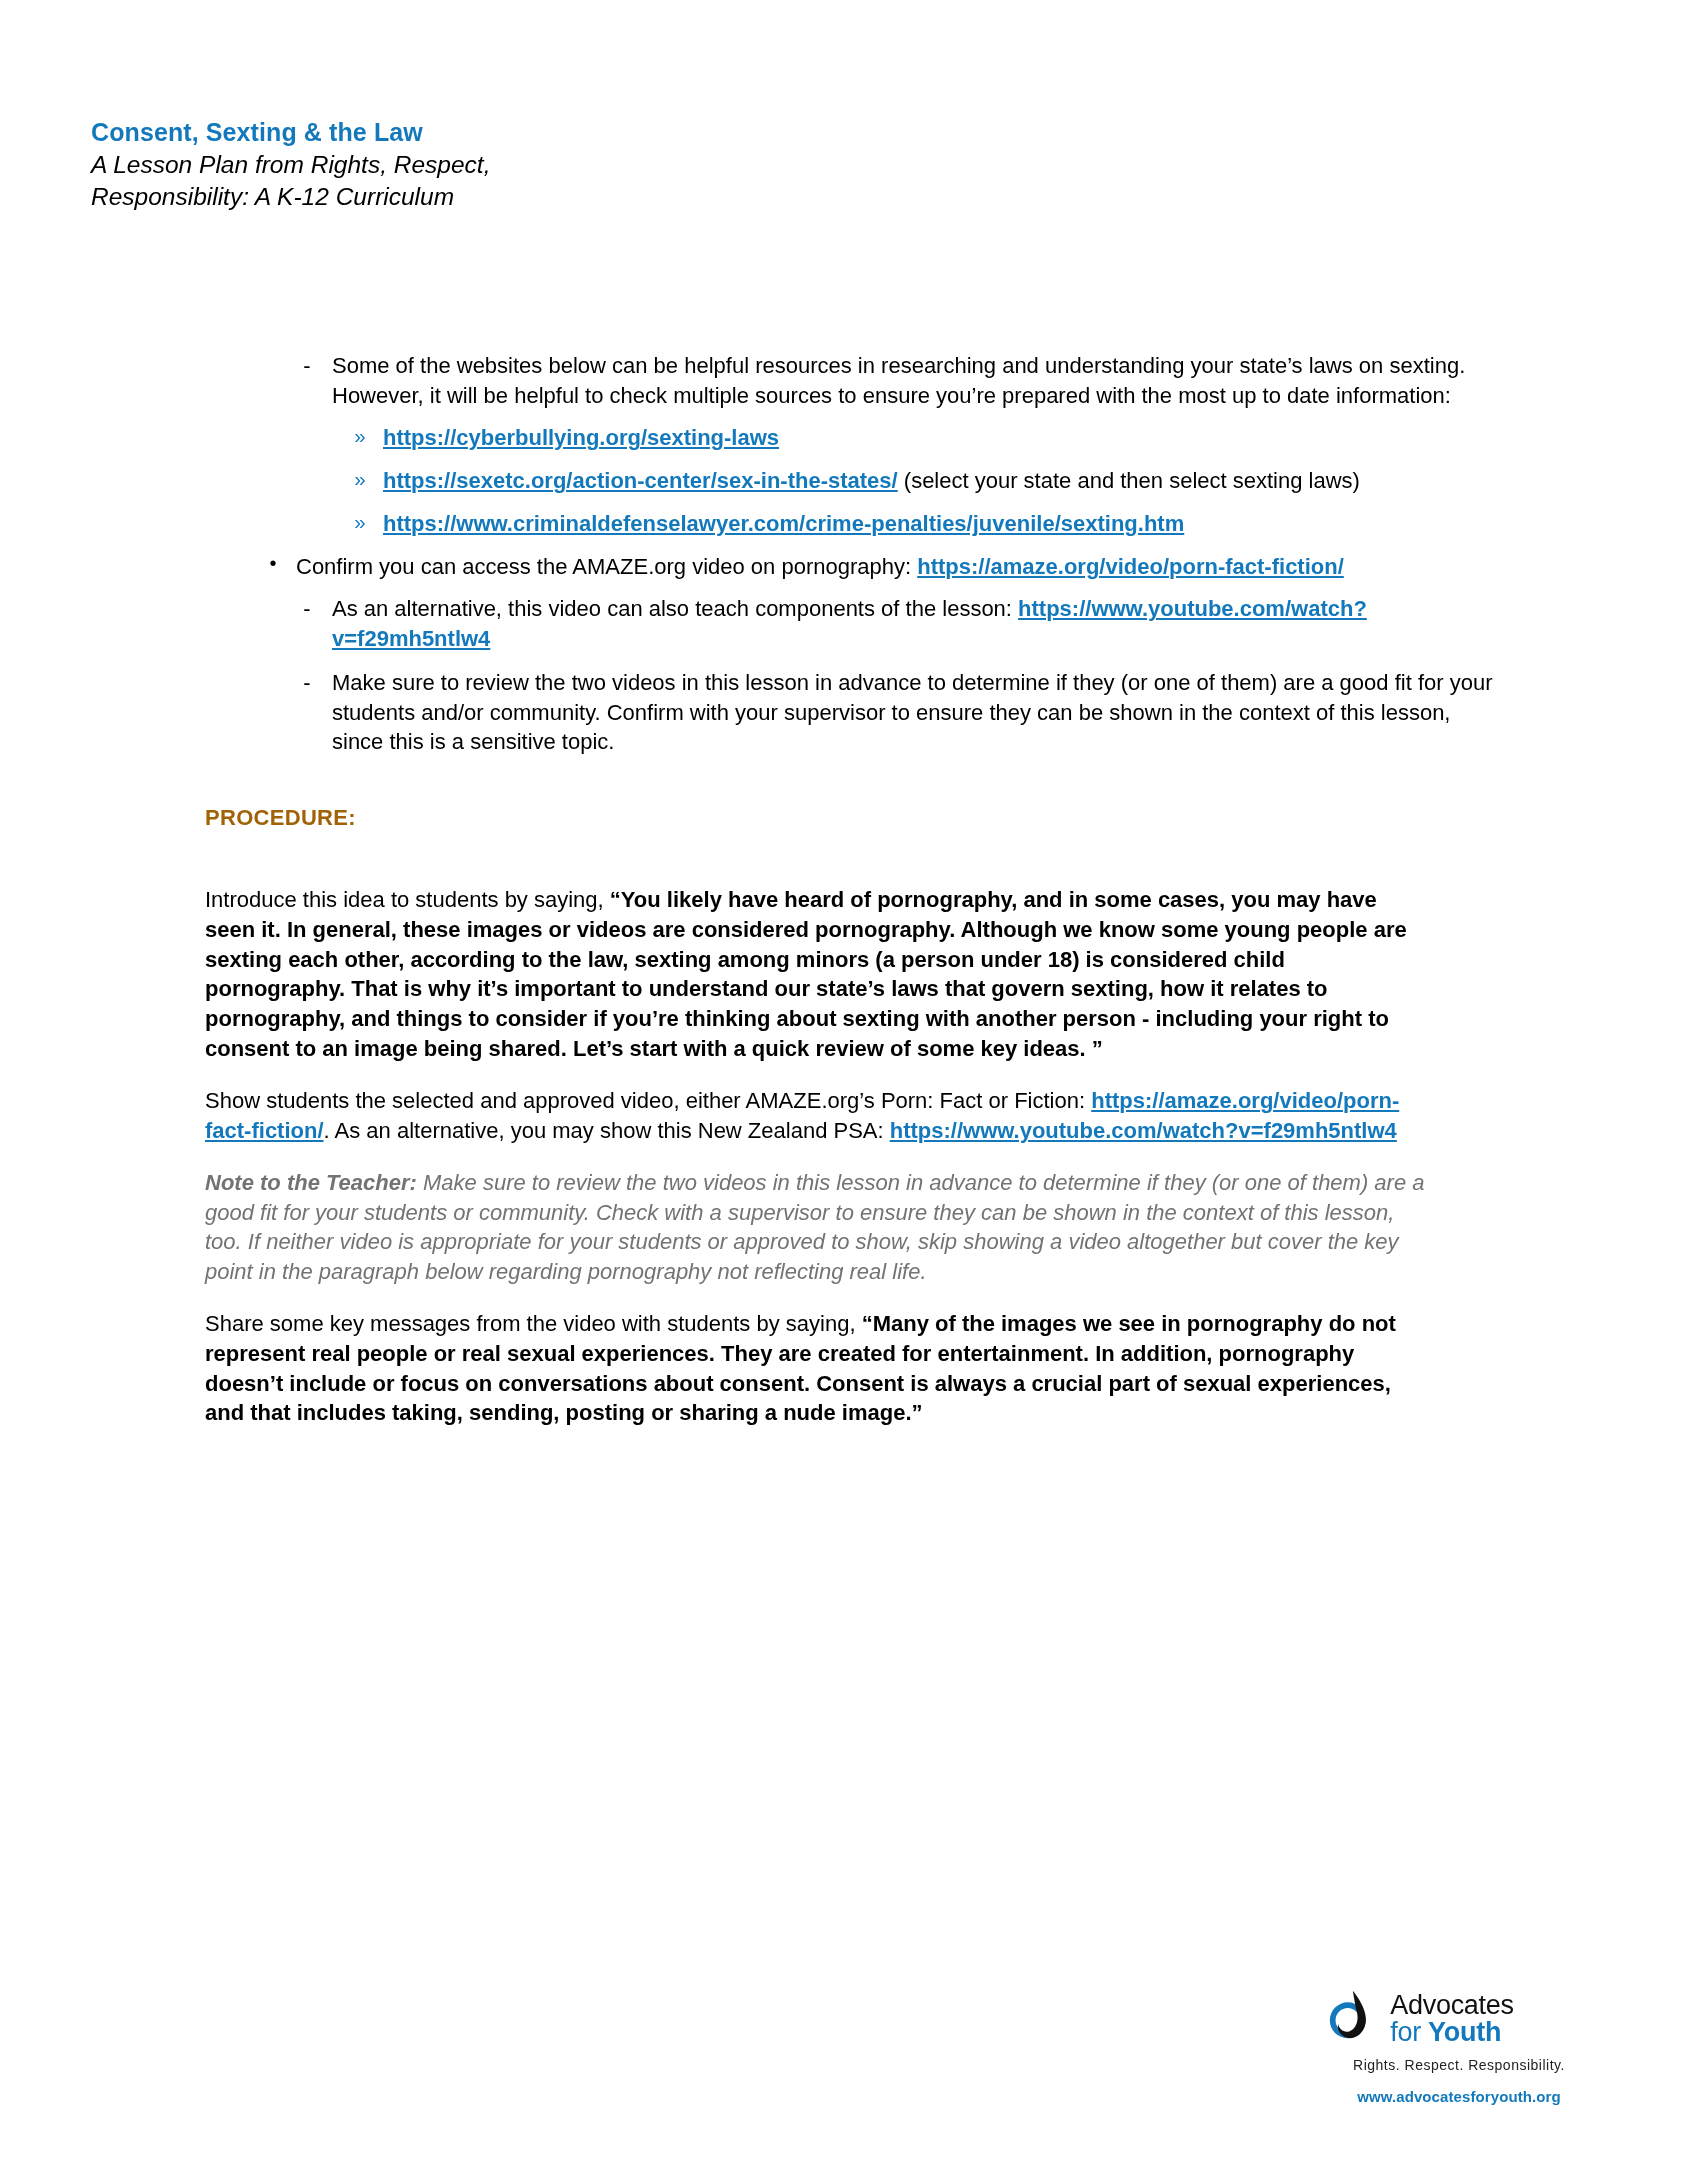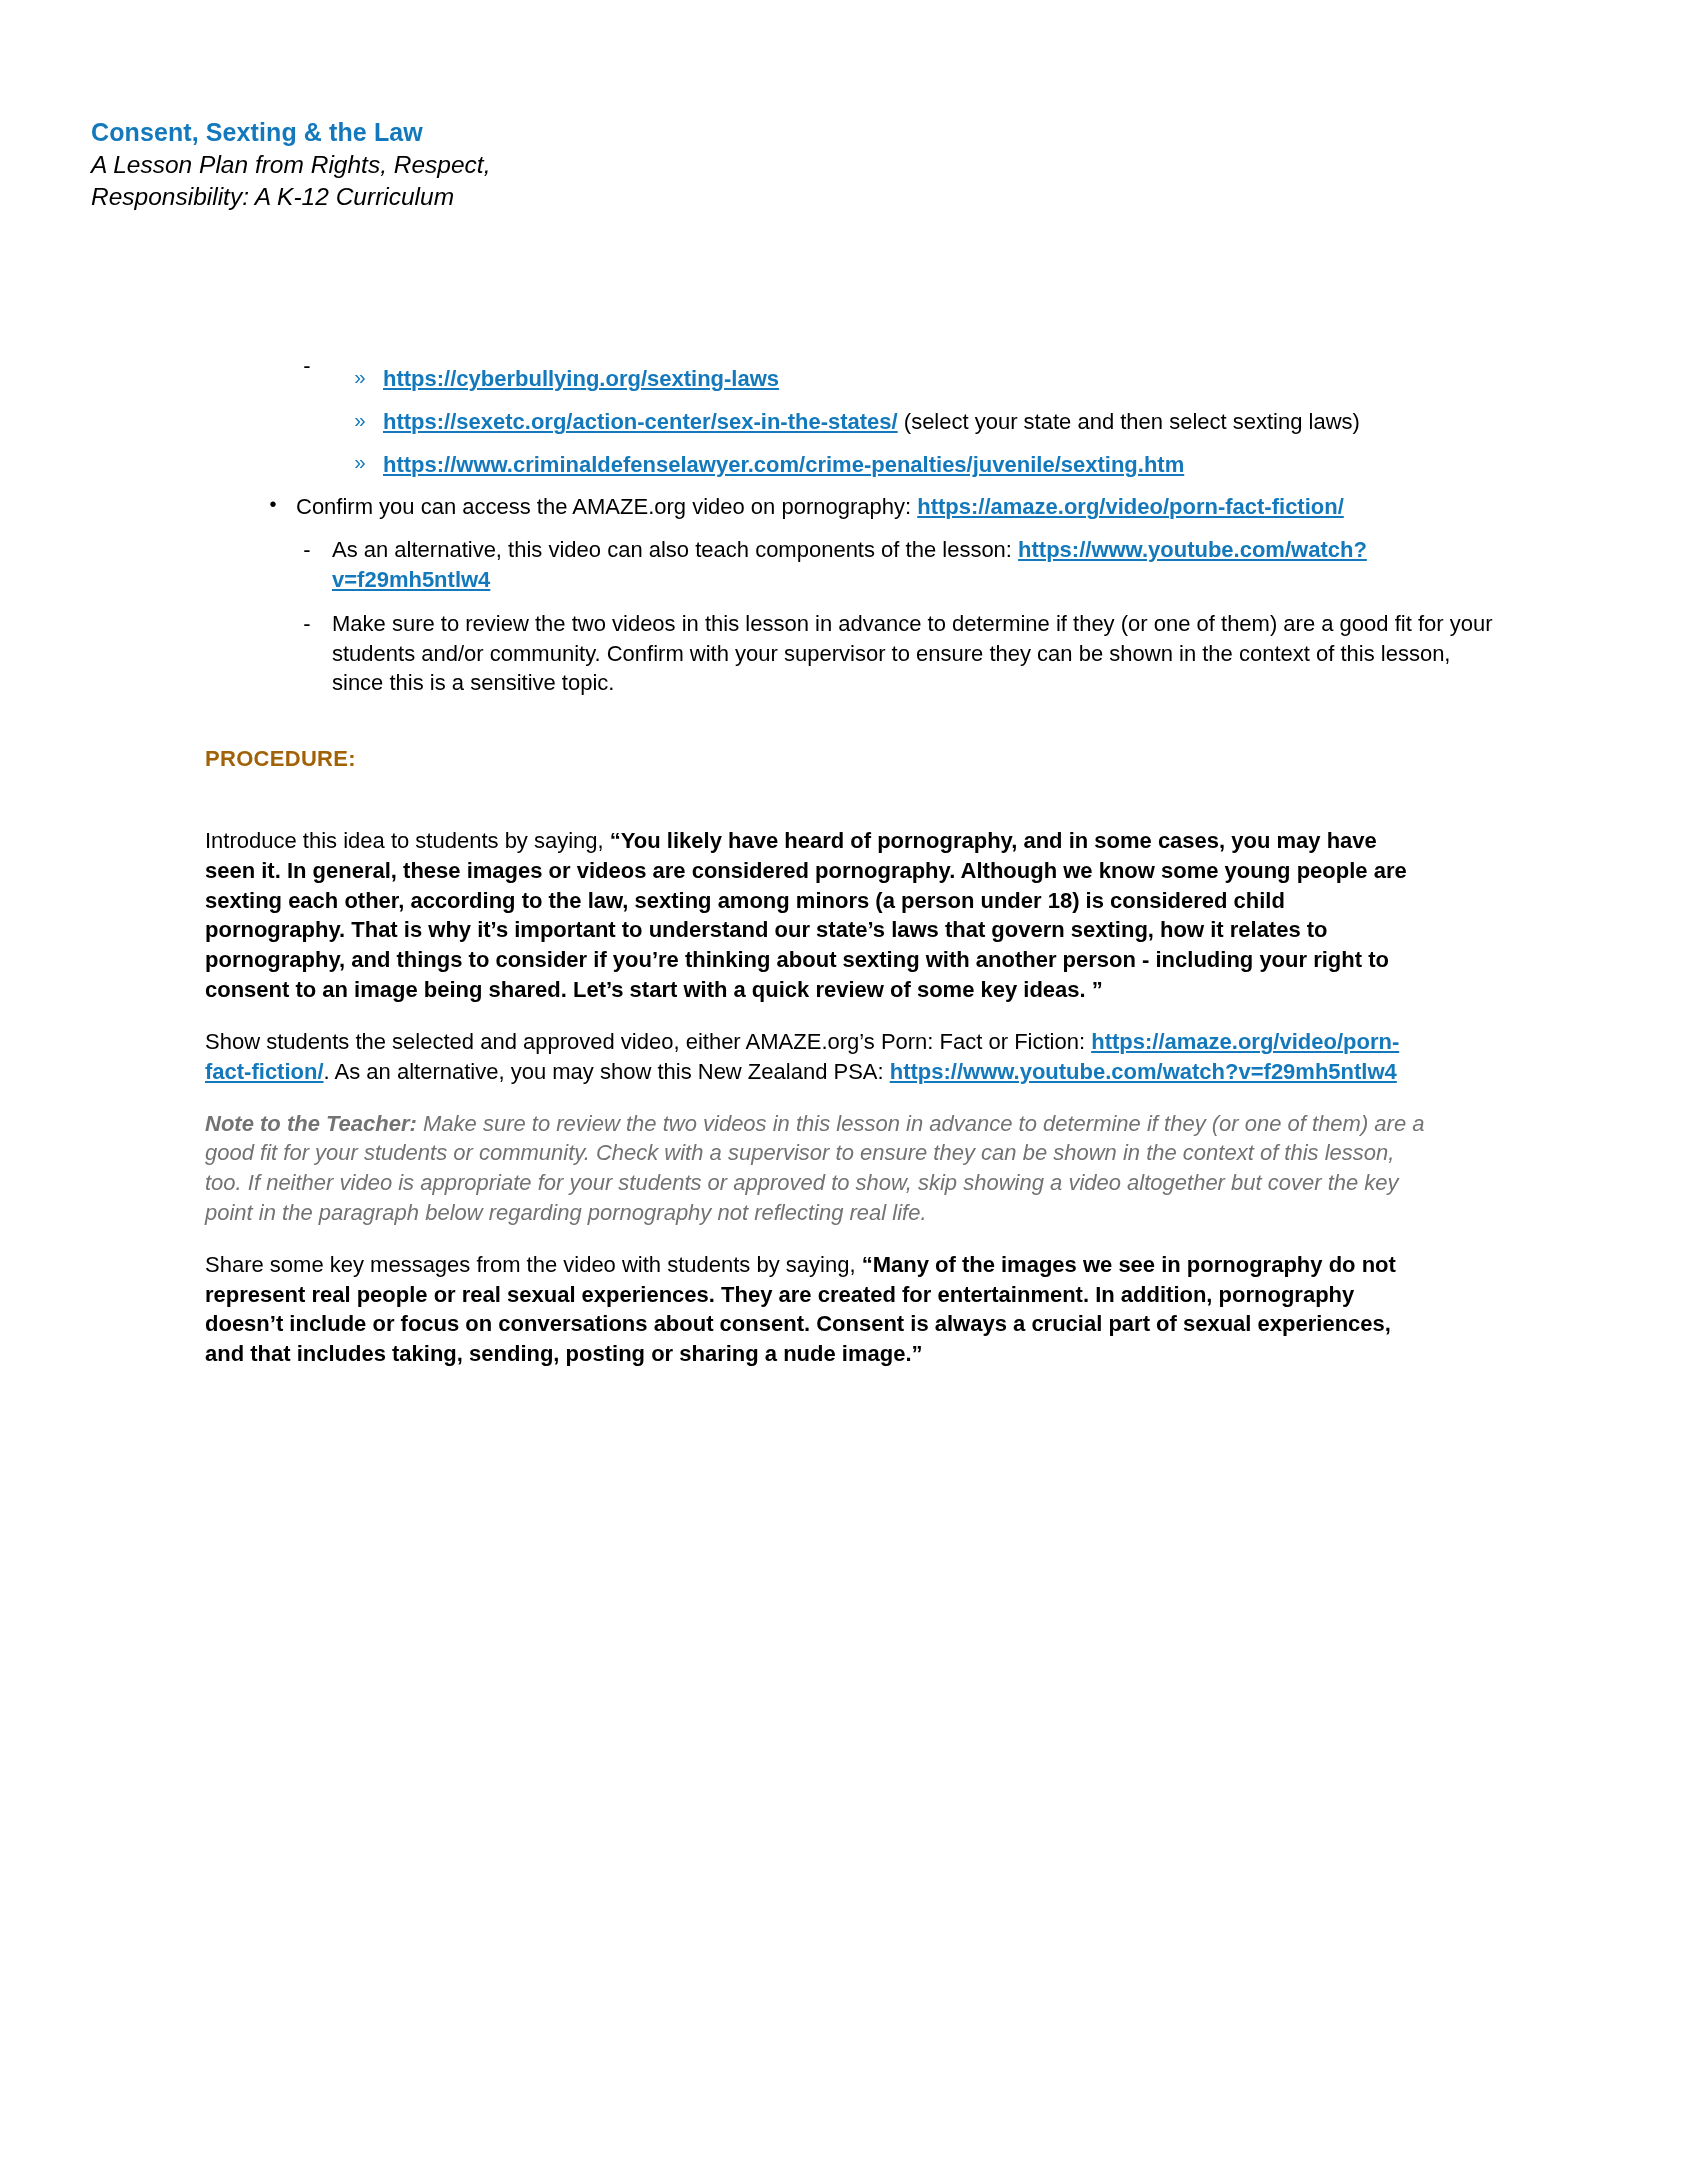--- a/index.html
+++ b/index.html
@@ -196,20 +196,21 @@
     <div class="doc-subtitle">
       <span>A Lesson Plan from Rights, Respect,</span><br>
       <span>Responsibility: A K-12 Curriculum</span>
     </div>
   </div>
 
   <div class="body-col">
 
     <p class="lvl2">
       <span class="dash">-</span>
+      <span>Some of the websites below can be helpful resources in researching and understanding your state’s laws on sexting. However, it will be helpful to check multiple sources to ensure you’re prepared with the most up to date information:</span>
     </p>
 
     <p class="lvl3">
       <span class="guil">»</span>
       <a class="link" href="#">https://cyberbullying.org/sexting-laws</a>
     </p>
 
     <p class="lvl3">
       <span class="guil">»</span>
       <a class="link" href="#">https://sexetc.org/action-center/sex-in-the-states/</a><span> (select your state and then select sexting laws)</span>
@@ -261,15 +262,31 @@
     </p>
 
     <div class="spacer-sm"></div>
 
     <p class="para">
       <span>Share some key messages from the video with students by saying, </span><span class="q-bold">“Many of the images we see in pornography do not represent real people or real sexual experiences. They are created for entertainment. In addition, pornography doesn’t include or focus on conversations about consent. Consent is always a crucial part of sexual experiences, and that includes taking, sending, posting or sharing a nude image.”</span>
     </p>
 
   </div>
 
+  <div class="footer-logo">
+    <div class="logo-row">
+      <span class="logo-mark">
+        <svg viewBox="0 0 100 100" width="64" height="64" xmlns="http://www.w3.org/2000/svg">
+          <path d="M20 52 a28 28 0 1 0 56 0 a28 28 0 1 0 -56 0 Z M29 52 a19 19 0 1 1 38 0 a19 19 0 1 1 -38 0 Z" fill="#1379BC"></path>
+          <path d="M56 6 C56 6 80 34 76 56 C73 74 58 83 46 79 C36 76 31 66 33 58 C35 67 43 72 51 69 C61 65 66 52 62 38 C59 26 56 6 56 6 Z" fill="#111111"></path>
+        </svg>
+      </span>
+      <span class="logo-words">
+        <span class="logo-l1">Advocates</span><br>
+        <span class="logo-l2"><span class="for">for </span><span class="youth">Youth</span></span>
+      </span>
+    </div>
+    <div class="logo-tag">Rights. Respect. Responsibility.</div>
+    <div class="logo-url">www.advocatesforyouth.org</div>
+  </div>
 
 </div>
 
 
 </body></html>

